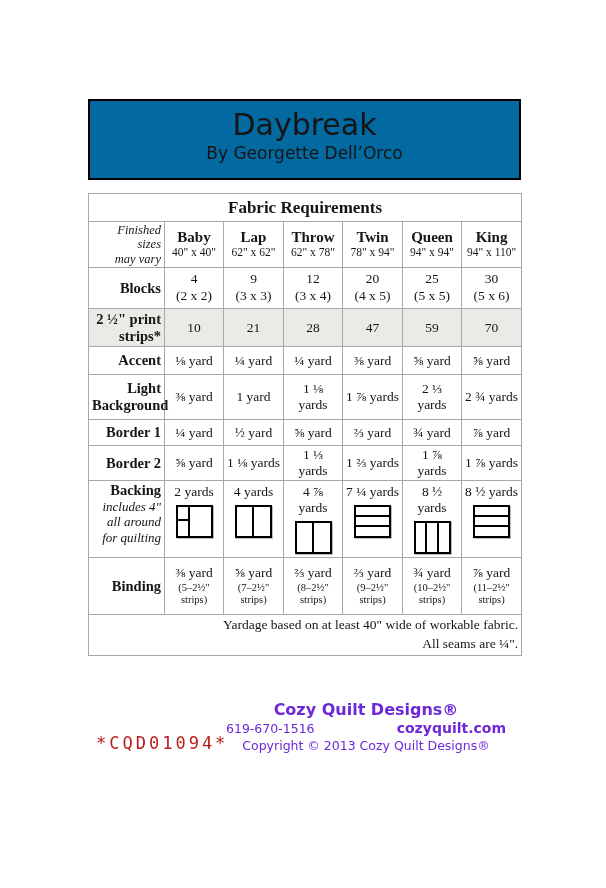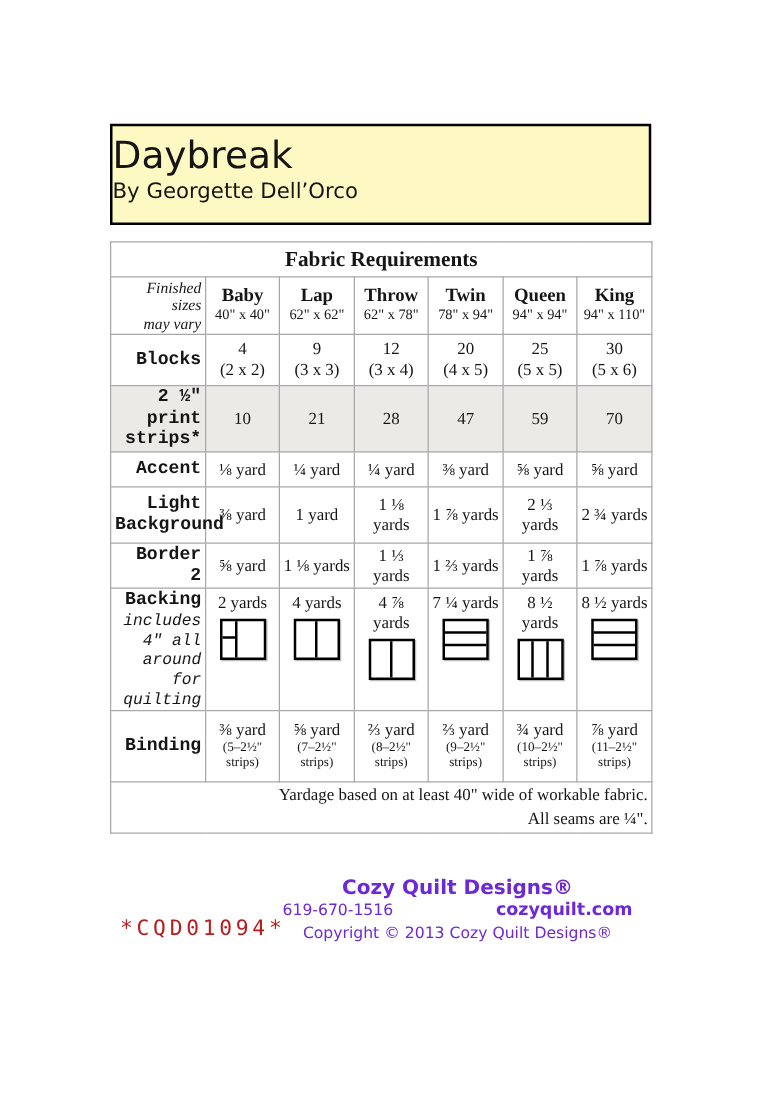--- a/index.html
+++ b/index.html
@@ -10,22 +10,22 @@
     font-family:"Liberation Serif", serif;
     color:#151515;
     overflow:hidden;
   }
 
   
   .title-box {
     position:absolute; left:88px; top:99px;
     width:429px; height:77px;
     border:2px solid #000;
-    text-align:left;
-    background:#fef9c3;
+    text-align:center;
+    background:#0369a1;
   }
   .title-main {
     font-family:"DejaVu Sans", sans-serif;
     font-size:30px; line-height:1.1;
     margin-top:7px; letter-spacing:0px;
   }
   .title-byline {
     font-family:"DejaVu Sans", sans-serif;
     font-size:17px; margin-top:2px;
   }
@@ -52,21 +52,20 @@
     padding-right:4px;
   }
   .colhead-cell { text-align:center; }
   .col-name { font-weight:bold; font-size:15px; line-height:1.1; }
   .col-size { font-size:11.5px; line-height:1.2; }
 
   .rowlabel {
     text-align:right; font-weight:bold;
     font-size:14.5px; line-height:1.15;
     padding-right:4px;
-    font-family:Liberation Mono, monospace;
   }
   .val { text-align:center; font-size:13.5px; }
   .two-line .l1, .two-line .l2 { display:block; line-height:1.25; }
 
   tr.r-head   td { height:42px; }
   tr.r-blocks td { height:38px; }
   tr.r-strips td { height:35px; background:#ebeae7; }
   tr.r-accent td { height:25px; }
   tr.r-light  td { height:42px; }
   tr.r-medium td { height:39px; }
@@ -240,20 +239,29 @@
     <td class="rowlabel">Light Background</td>
     <td class="val">⅜ yard</td>
     <td class="val">1 yard</td>
     <td class="val">1 ⅛ yards</td>
     <td class="val">1 ⅞ yards</td>
     <td class="val">2 ⅓ yards</td>
     <td class="val">2 ¾ yards</td>
   </tr>
 
 
+  <tr class="r-b1">
+    <td class="rowlabel">Border 1</td>
+    <td class="val">¼ yard</td>
+    <td class="val">½ yard</td>
+    <td class="val">⅝ yard</td>
+    <td class="val">⅔ yard</td>
+    <td class="val">¾ yard</td>
+    <td class="val">⅞ yard</td>
+  </tr>
 
   <tr class="r-b2">
     <td class="rowlabel">Border 2</td>
     <td class="val">⅝ yard</td>
     <td class="val">1 ⅛ yards</td>
     <td class="val">1 ⅓ yards</td>
     <td class="val">1 ⅔ yards</td>
     <td class="val">1 ⅞ yards</td>
     <td class="val">1 ⅞ yards</td>
   </tr>

